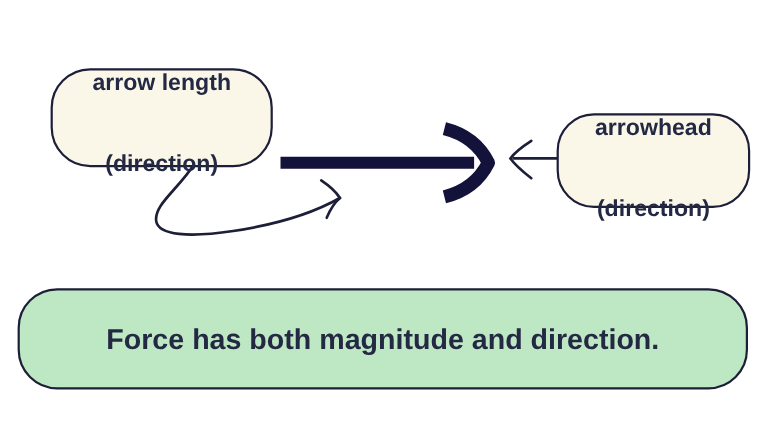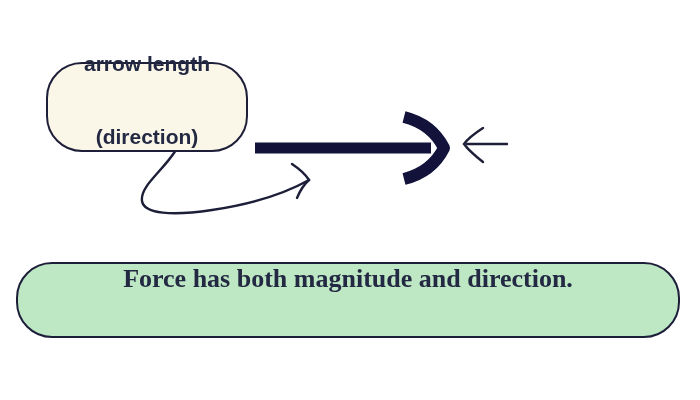--- a/index.html
+++ b/index.html
@@ -37,21 +37,21 @@
     stroke-linecap: round;
   }
   .bubble {
     position: absolute;
     box-sizing: border-box;
     background: var(--bubble_fill, #faf6e8);
     border: 2.5px solid var(--ink, #1d1e38);
     display: flex;
     flex-direction: column;
     align-items: center;
-    justify-content: flex-end;
+    justify-content: space-between;
     text-align: center;
     color: var(--text, #242943);
     font-weight: 700;
     line-height: 1.18;
     gap: 48px;
   }
   .bubble-magnitude {
     left: 46px; top: 62px;
     width: 202px; height: 90px;
     border-radius: 36px;
@@ -60,31 +60,30 @@
   .bubble-direction {
     left: 506px; top: 103px;
     width: 176px; height: 86px;
     border-radius: 34px;
     font-size: 21px;
   }
   .banner {
     position: absolute;
     box-sizing: border-box;
     left: 16px; top: 262px;
-    width: 664px; height: 76px;
+    width: 664px; height: 92px;
     border-radius: 36px;
     background: var(--banner_fill, #bee7c4);
     border: 2px solid var(--ink, #1d1e38);
     display: flex;
-    align-items: flex-start;
+    align-items: center;
     justify-content: center;
     color: var(--text, #242943);
     font-weight: 700;
     font-size: 26px;
-    font-family: Liberation Serif, serif;
   }
 </style>
 </head>
 <body>
 
 <div class="canvas">
 
   <svg class="arrows-layer" viewBox="0 0 700 400" xmlns="http://www.w3.org/2000/svg">
 
     <g>
@@ -101,18 +100,22 @@
       <line class="thin-stroke" x1="507" y1="144" x2="467" y2="144"></line>
       <path class="thin-stroke" d="M483,128 Q469,137 464,144 Q469,151 483,162"></path>
     </g>
   </svg>
 
   <div class="bubble bubble-magnitude">
     <div>arrow length</div>
     <div>(direction)</div>
   </div>
 
+  <div class="bubble bubble-direction">
+    <div>arrowhead</div>
+    <div>(direction)</div>
+  </div>
 
   <div class="banner">
     <span>Force has both magnitude and direction.</span>
   </div>
 
 </div>
 
 </body></html>

